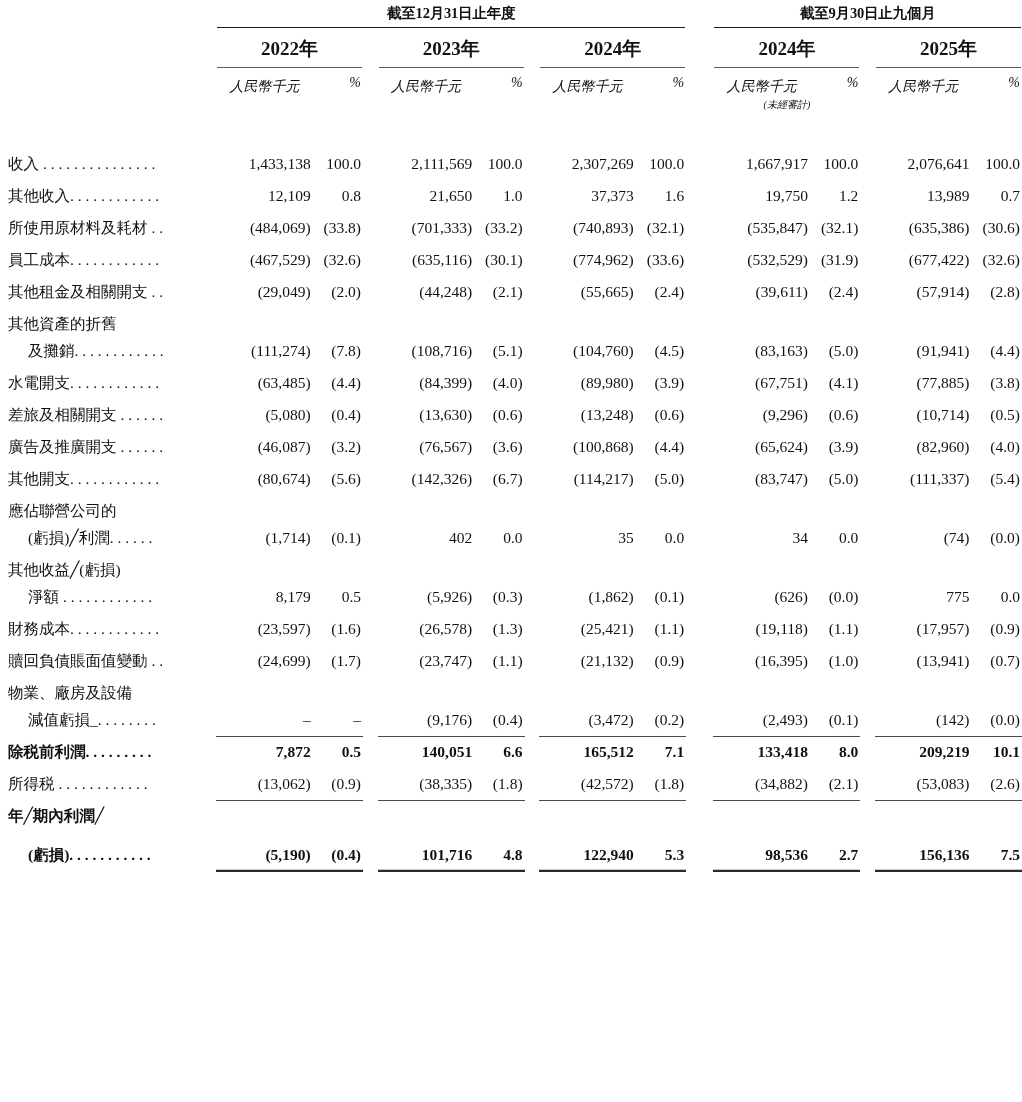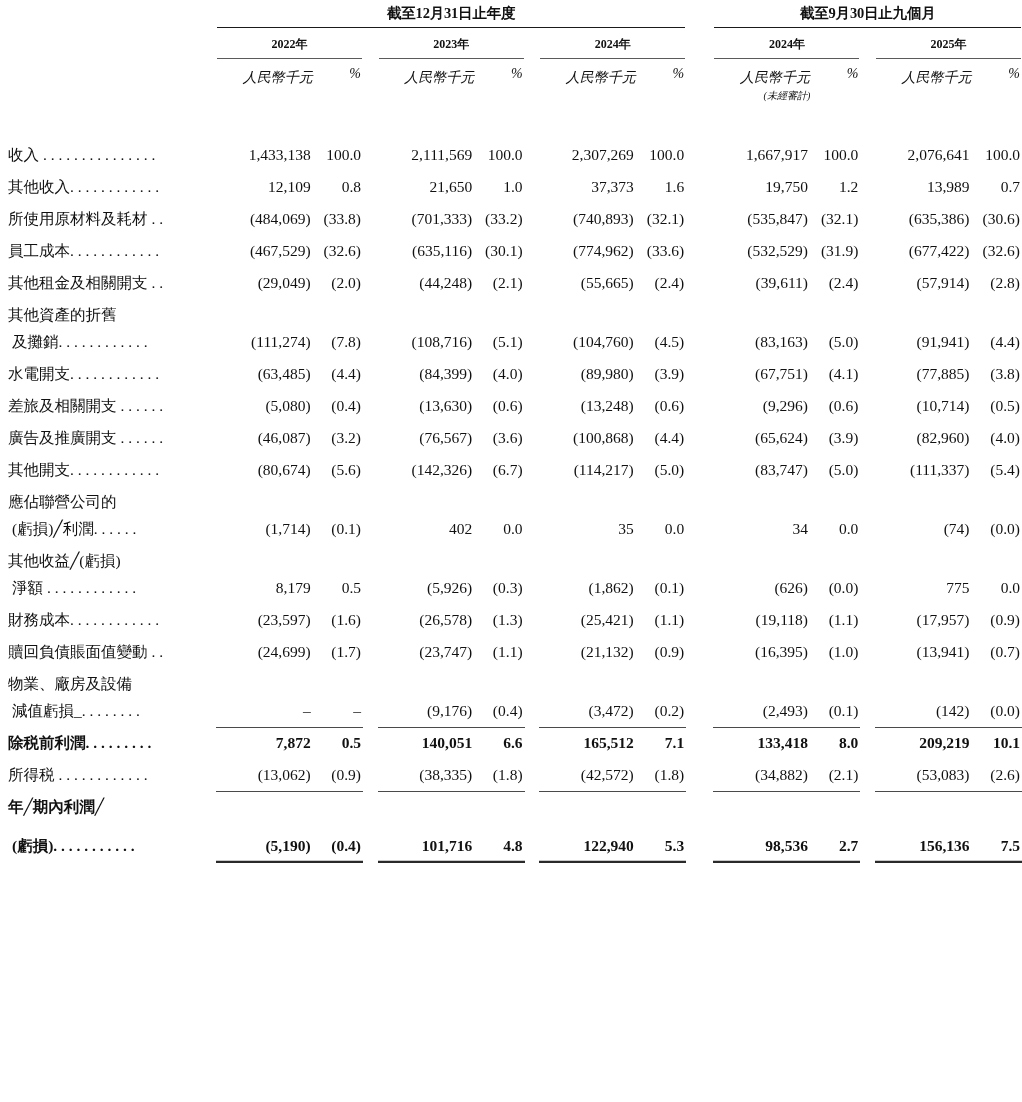--- a/index.html
+++ b/index.html
@@ -52,32 +52,32 @@
   }
   .rule-group .ln {
     border-top: 1.6px solid #1a1a1a;
     height: 0;
     font-size: 0;
     line-height: 0;
   }
   .hdr-year {
     text-align: center;
     font-weight: bold;
-    font-size: 12px;
+    font-size: 19px;
     padding: 7px 0 4px 0;
     white-space: nowrap;
   }
   .rule-year .ln {
     border-top: 1.6px solid #5a5a5a;
     height: 0;
     font-size: 0;
     line-height: 0;
   }
   .hdr-unit {
-    text-align: right;
+    text-align: center;
     font-style: italic;
     font-size: 14px;
     padding: 9px 0 0 0;
     white-space: nowrap;
   }
   .hdr-unit.pct { font-size: 14px; }
   .hdr-sub {
     text-align: center;
     font-style: italic;
     font-size: 10px;
@@ -87,21 +87,21 @@
   .hdr-spacer { height: 36px; }
 
   
   td.label {
     font-size: 15.5px;
     padding: 5.5px 0 5.5px 8px;
     white-space: nowrap;
     vertical-align: baseline;
     letter-spacing: 0px;
   }
-  td.label.indent { padding-left: 12px; }
+  td.label.indent { padding-left: 28px; }
   td.label.bold { font-weight: bold; margin-left: 10px; }
 
   td.num, td.pct {
     text-align: right;
     font-size: 15.5px;
     padding: 5.5px 2px 5.5px 0;
     white-space: nowrap;
     vertical-align: baseline;
     font-variant-numeric: lining-nums;
   }

